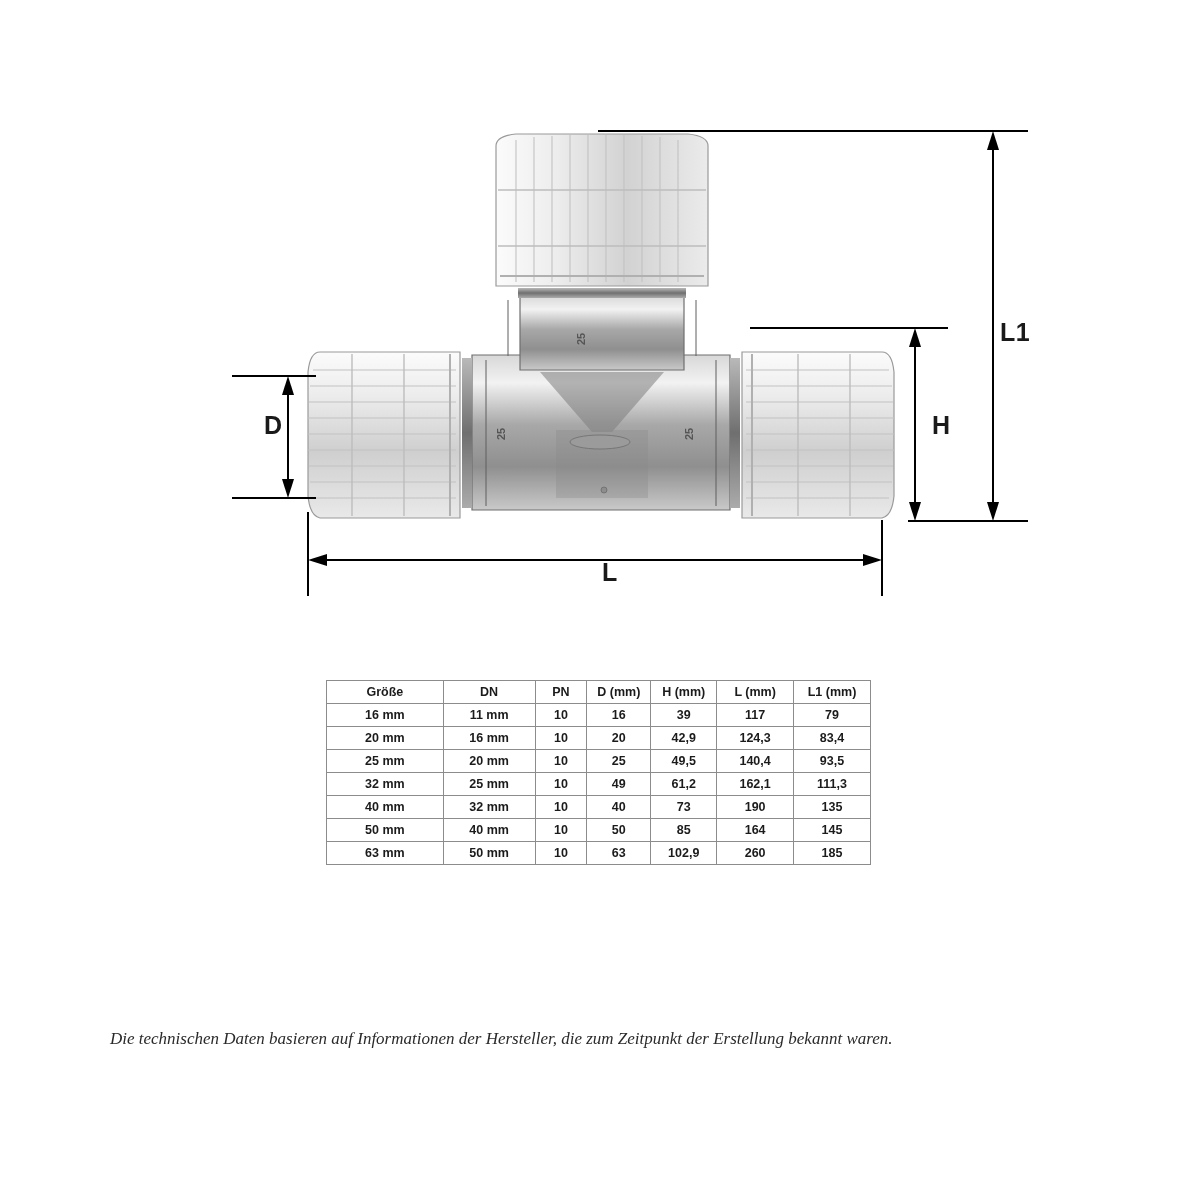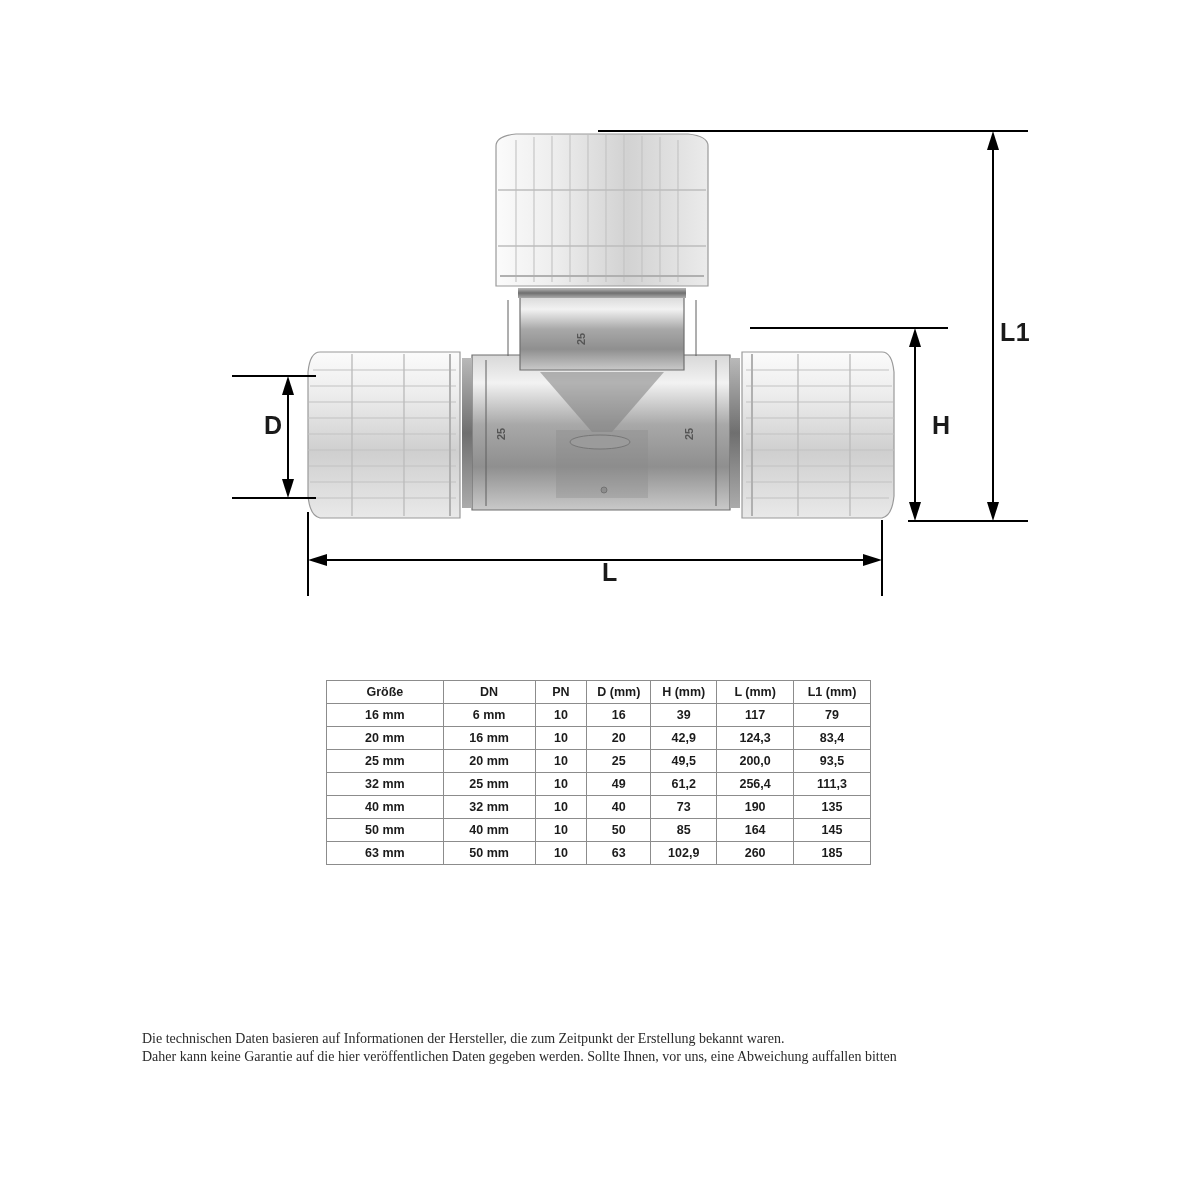--- a/index.html
+++ b/index.html
@@ -75,24 +75,24 @@
   table.spec col.c5 { width: 77px; }
   table.spec col.c6 { width: 77px; }
 
   
   #disclaimer {
     position: absolute;
     left: 110px;
     top: 1030px;
     width: 760px;
     font-family: "Liberation Serif", serif;
-    font-size: 14px;
+    font-style: italic;
+    font-size: 17px;
     line-height: 17.5px;
     color: #2a2a2a;
-    margin-left: 32px;
   }
   #disclaimer div { white-space: nowrap; }
 </style>
 </head>
 <body>
 
 <div id="drawing">
 
   <svg width="1200" height="640" viewBox="0 0 1200 640">
     <defs>
@@ -259,21 +259,21 @@
         <th>PN</th>
         <th>D (mm)</th>
         <th>H (mm)</th>
         <th>L (mm)</th>
         <th>L1 (mm)</th>
       </tr>
     </thead>
     <tbody>
       <tr>
         <td>16 mm</td>
-        <td>6 mm</td>
+        <td>11 mm</td>
         <td>10</td>
         <td>16</td>
         <td>39</td>
         <td>117</td>
         <td>79</td>
       </tr>
       <tr>
         <td>20 mm</td>
         <td>16 mm</td>
         <td>10</td>
@@ -281,30 +281,30 @@
         <td>42,9</td>
         <td>124,3</td>
         <td>83,4</td>
       </tr>
       <tr>
         <td>25 mm</td>
         <td>20 mm</td>
         <td>10</td>
         <td>25</td>
         <td>49,5</td>
-        <td>200,0</td>
+        <td>140,4</td>
         <td>93,5</td>
       </tr>
       <tr>
         <td>32 mm</td>
         <td>25 mm</td>
         <td>10</td>
         <td>49</td>
         <td>61,2</td>
-        <td>256,4</td>
+        <td>162,1</td>
         <td>111,3</td>
       </tr>
       <tr>
         <td>40 mm</td>
         <td>32 mm</td>
         <td>10</td>
         <td>40</td>
         <td>73</td>
         <td>190</td>
         <td>135</td>
@@ -326,14 +326,13 @@
         <td>102,9</td>
         <td>260</td>
         <td>185</td>
       </tr>
     </tbody>
   </table>
 </div>
 
 <div id="disclaimer">
   <div>Die technischen Daten basieren auf Informationen der Hersteller, die zum Zeitpunkt der Erstellung bekannt waren.</div>
-  <div>Daher kann keine Garantie auf die hier veröffentlichen Daten gegeben werden. Sollte Ihnen, vor uns, eine Abweichung auffallen bitten</div>
 </div>
 
 </body></html>

